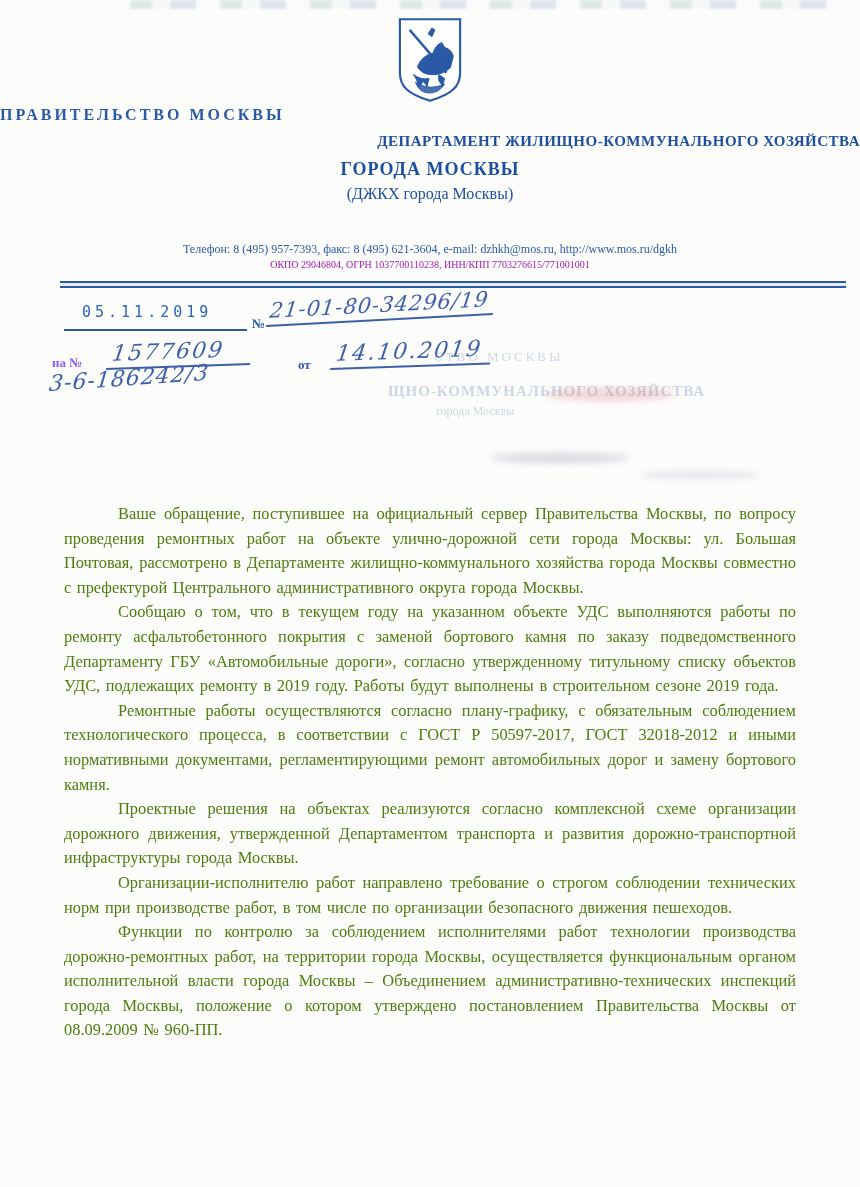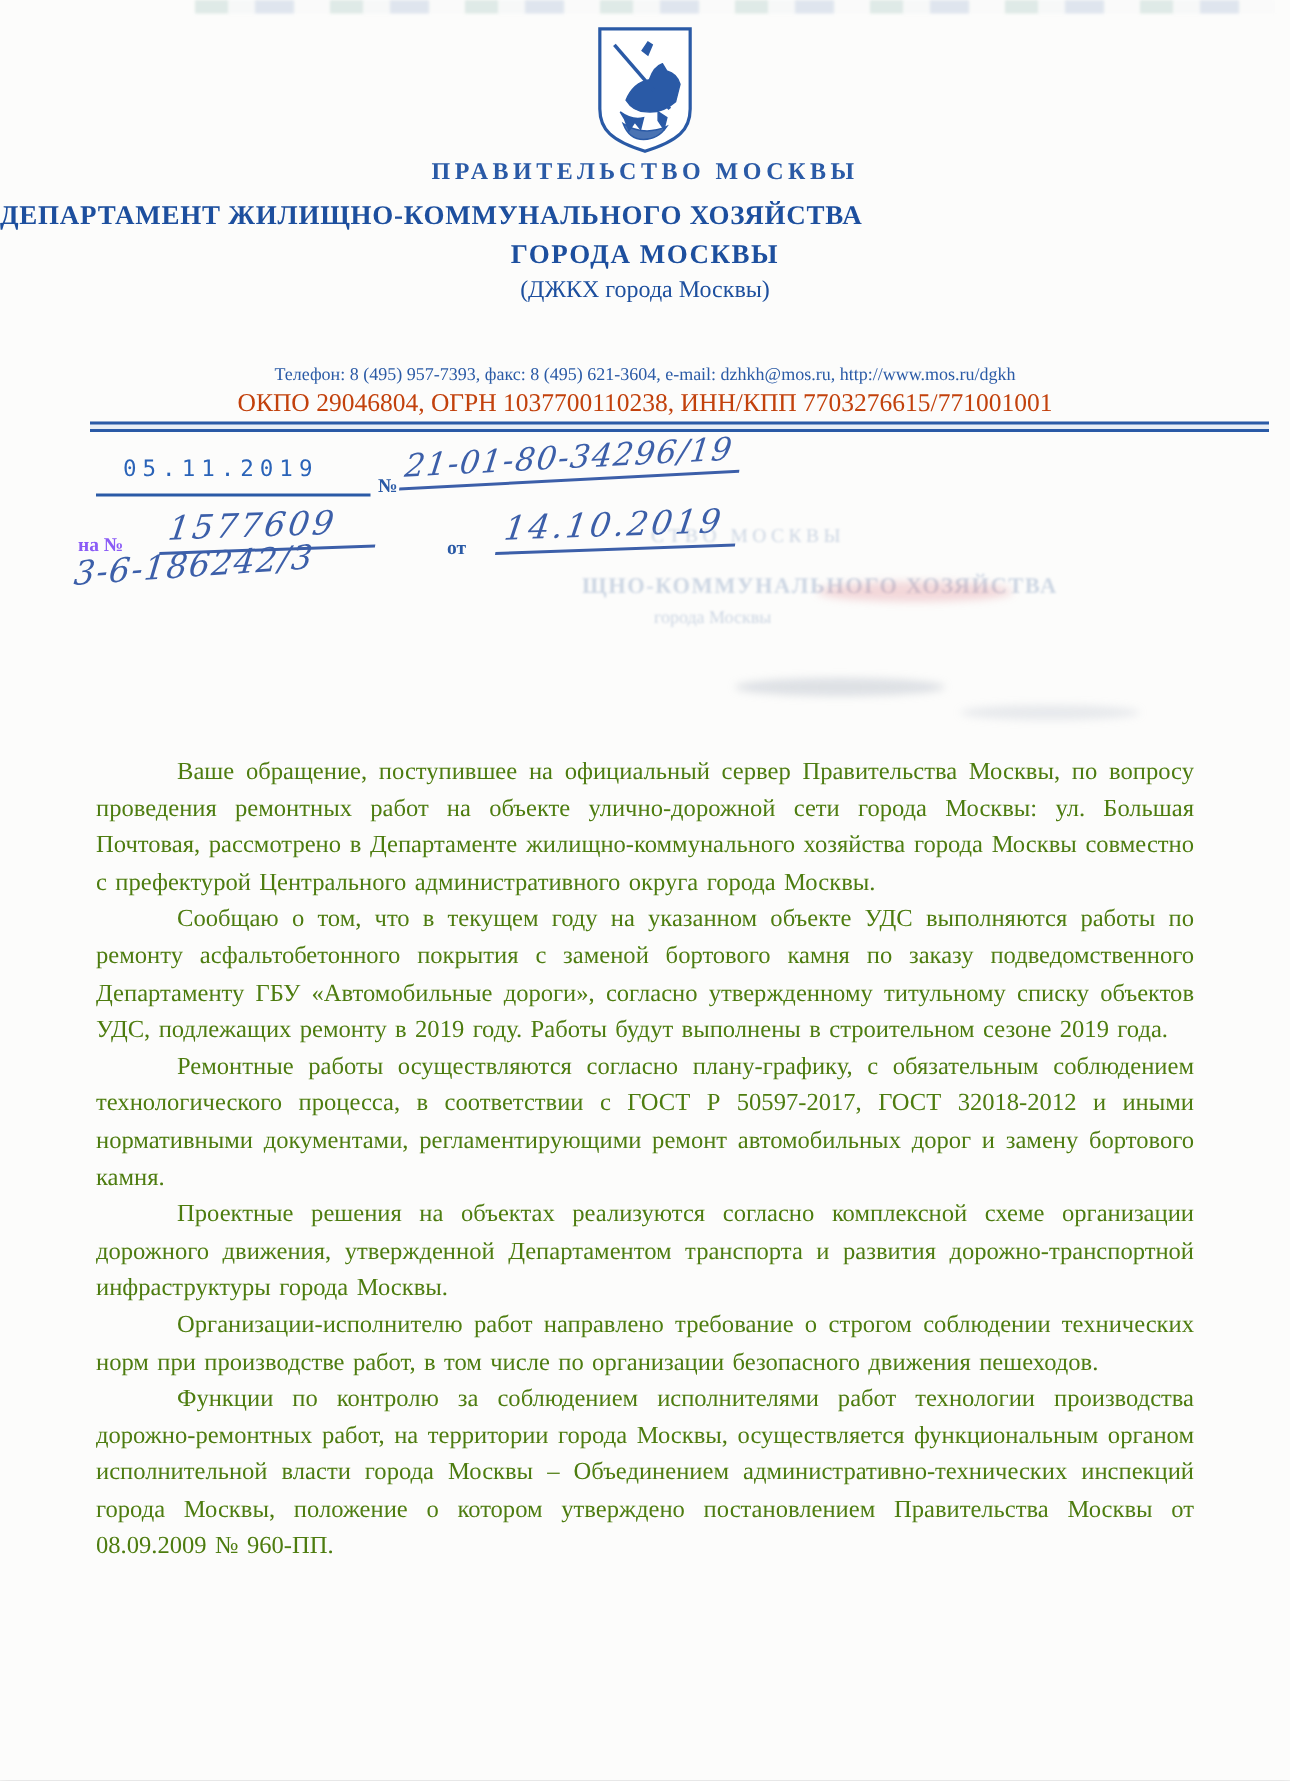--- a/index.html
+++ b/index.html
@@ -24,38 +24,38 @@
     position:absolute;color:#93a8c6;opacity:.45;filter:blur(.7px);
     font-family:"Liberation Serif", serif;white-space:nowrap;
   }
   .ghost-smudge{
     position:absolute;border-radius:50%;filter:blur(3px);
   }
   
   .emblem{position:absolute;left:396px;top:16px;width:68px;height:88px;}
   .gov-title{
     position:absolute;top:106px;left:0;width:100%;
-    text-align:center;color:#2a5aa6;font-size:16px;font-weight:600;
+    color:#2a5aa6;font-size:16px;font-weight:600;
     letter-spacing:3px;
   }
   .dept1{
-    position:absolute;top:133px;left:0;width:100%;text-align:left;
-    color:#1d4f9e;font-weight:bold;font-size:18px;letter-spacing:.5px;font-family:Liberation Serif, serif;
+    position:absolute;top:133px;left:0;width:100%;text-align:right;
+    color:#1d4f9e;font-weight:bold;font-size:15px;letter-spacing:.5px;font-family:Liberation Serif, serif;
   }
   .dept2{
     position:absolute;top:159px;left:0;width:100%;text-align:center;
     color:#1d4f9e;font-weight:bold;font-size:18px;letter-spacing:1px;
   }
   .dept3{
     position:absolute;top:185px;left:0;width:100%;text-align:center;
     color:#1d4f9e;font-weight:normal;font-size:16px;
   }
   .contact1{position:absolute;top:225px;left:0;width:100%;text-align:center;color:#2a5aa6;font-size:12.5px;}
   .contact2{position:absolute;top:242px;left:0;width:100%;text-align:center;color:#2a5aa6;font-size:12px;}
-  .contact3{position:absolute;top:259px;left:0;width:100%;text-align:center;color:#c2410c;font-size:17px;}
+  .contact3{position:absolute;top:259px;left:0;width:100%;text-align:center;color:#a21caf;font-size:10px;}
   .rule{
     position:absolute;top:281px;left:60px;width:786px;height:3px;
     border-top:2px solid #2a5aa6;border-bottom:2px solid #2a5aa6;
     background:#e8eef6;
   }
   
   .stamp-date{
     position:absolute;left:82px;top:303px;
     font-family:"DejaVu Sans Mono", monospace;font-weight:normal;
     color:#2a63b8;font-size:15px;letter-spacing:4px;

